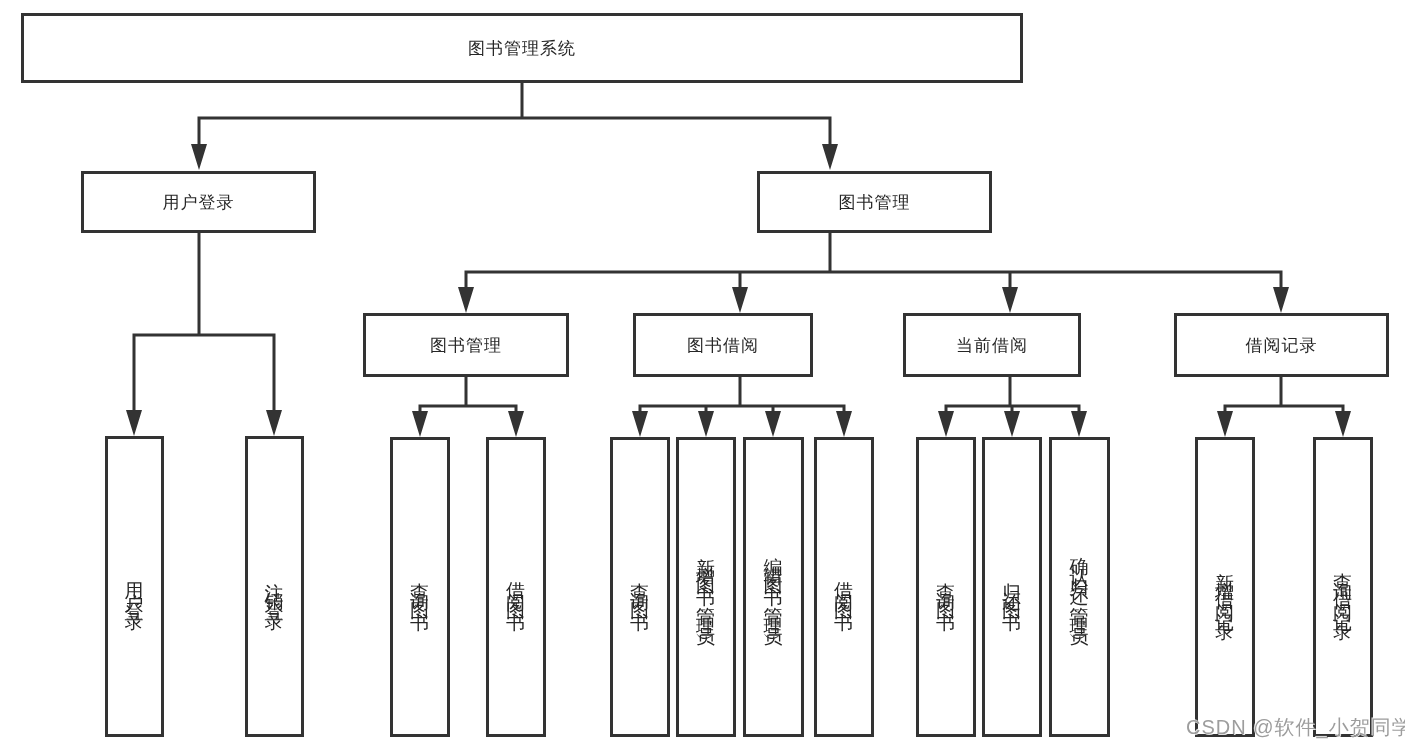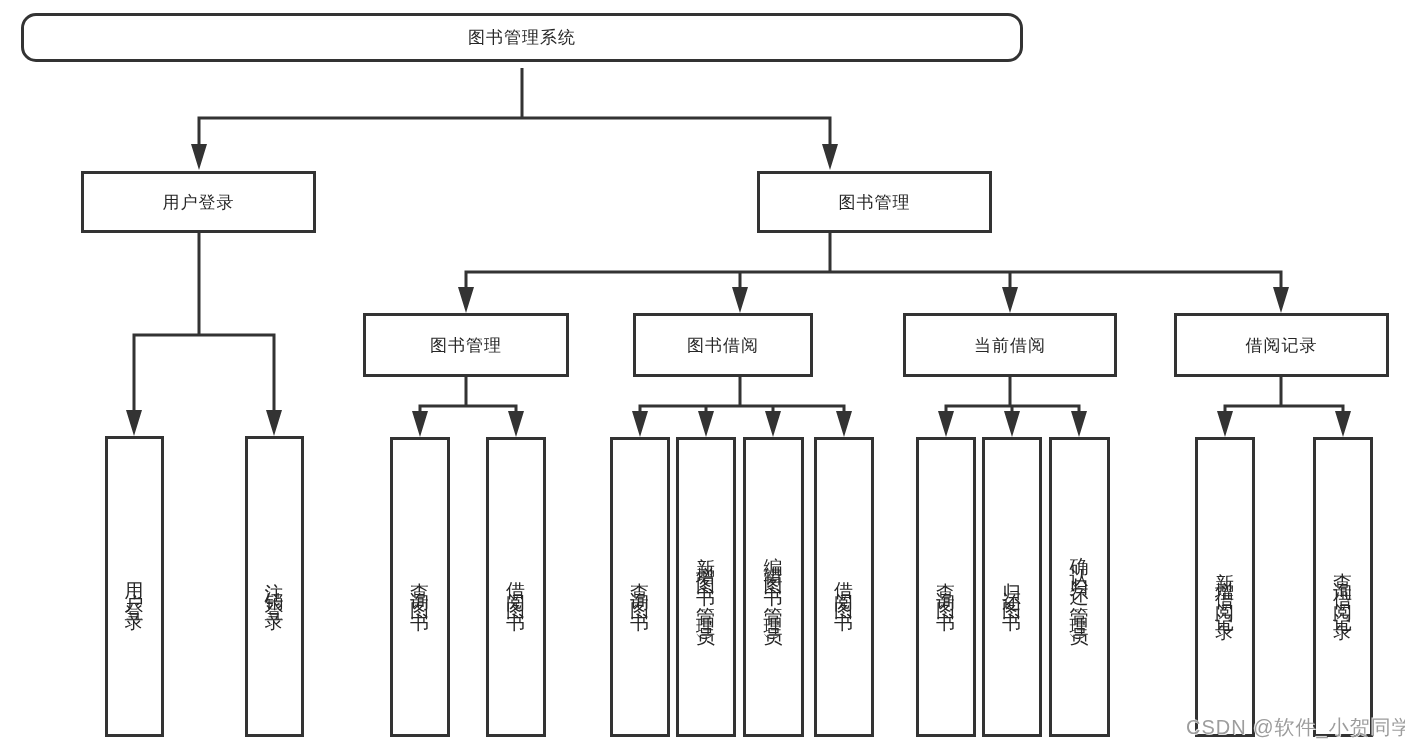--- a/index.html
+++ b/index.html
@@ -68,28 +68,28 @@
       M698 411 L714 411 L706 437 Z
       M765 411 L781 411 L773 437 Z
       M836 411 L852 411 L844 437 Z
       M938 411 L954 411 L946 437 Z
       M1004 411 L1020 411 L1012 437 Z
       M1071 411 L1087 411 L1079 437 Z
       M1217 411 L1233 411 L1225 437 Z
       M1335 411 L1351 411 L1343 437 Z"></path>
   </svg>
 
-  <div class="node hnode" style="left:21px;top:13px;width:1002px;height:49px;border-radius:15px;">图书管理系统</div>
+  <div class="node hnode" style="left:21px;top:13px;width:1002px;height:70px;">图书管理系统</div>
 
   <div class="node hnode" style="left:81px;top:171px;width:235px;height:62px;">用户登录</div>
   <div class="node hnode" style="left:712px;top:171px;width:235px;height:62px;margin-left:45px;">图书管理</div>
 
   <div class="node hnode" style="left:363px;top:313px;width:206px;height:64px;">图书管理</div>
   <div class="node hnode" style="left:633px;top:313px;width:180px;height:64px;">图书借阅</div>
-  <div class="node hnode" style="left:903px;top:313px;width:214px;height:64px;">当前借阅</div>
+  <div class="node hnode" style="left:903px;top:313px;width:178px;height:64px;">当前借阅</div>
   <div class="node hnode" style="left:1174px;top:313px;width:215px;height:64px;">借阅记录</div>
 
   <div class="node vnode" style="left:105px;top:436px;width:59px;height:301px;">用户登录</div>
   <div class="node vnode" style="left:245px;top:436px;width:59px;height:301px;">注销登录</div>
 
   <div class="node vnode" style="left:390px;top:437px;width:60px;height:300px;">查询图书</div>
   <div class="node vnode" style="left:486px;top:437px;width:60px;height:300px;">借阅图书</div>
 
   <div class="node vnode" style="left:610px;top:437px;width:60px;height:300px;">查询图书</div>
   <div class="node vnode" style="left:676px;top:437px;width:60px;height:300px;">新增图书（管理员）</div>

